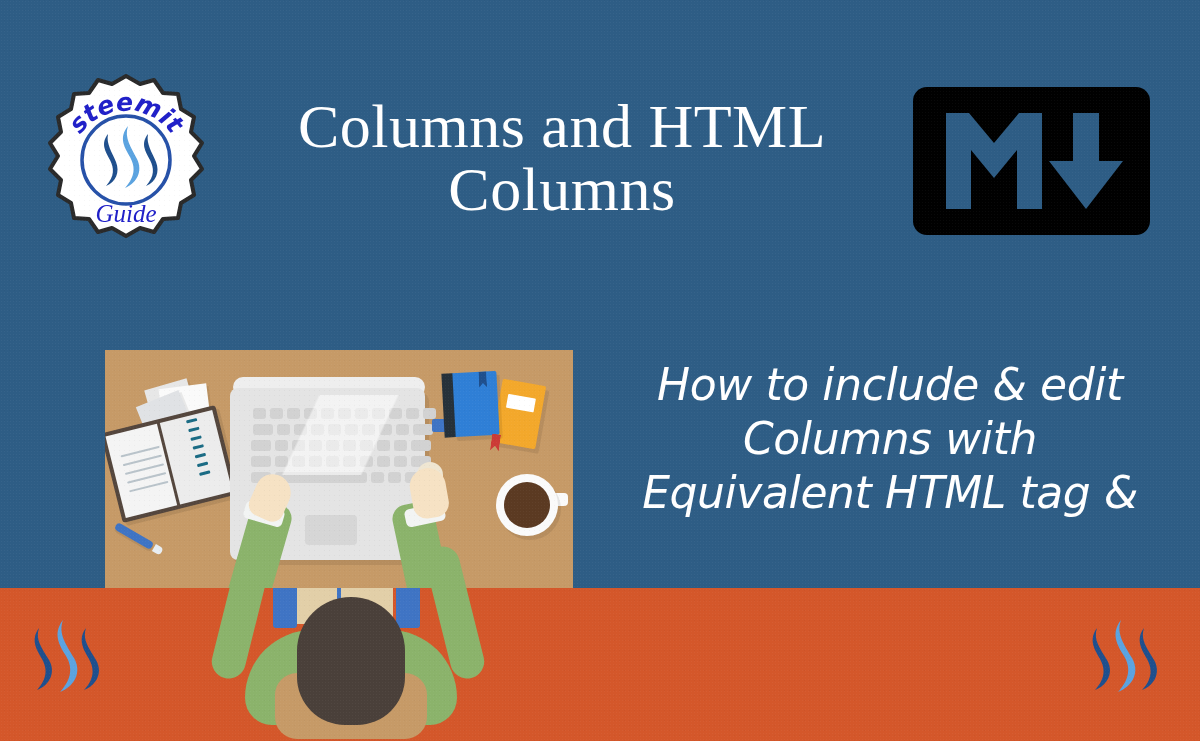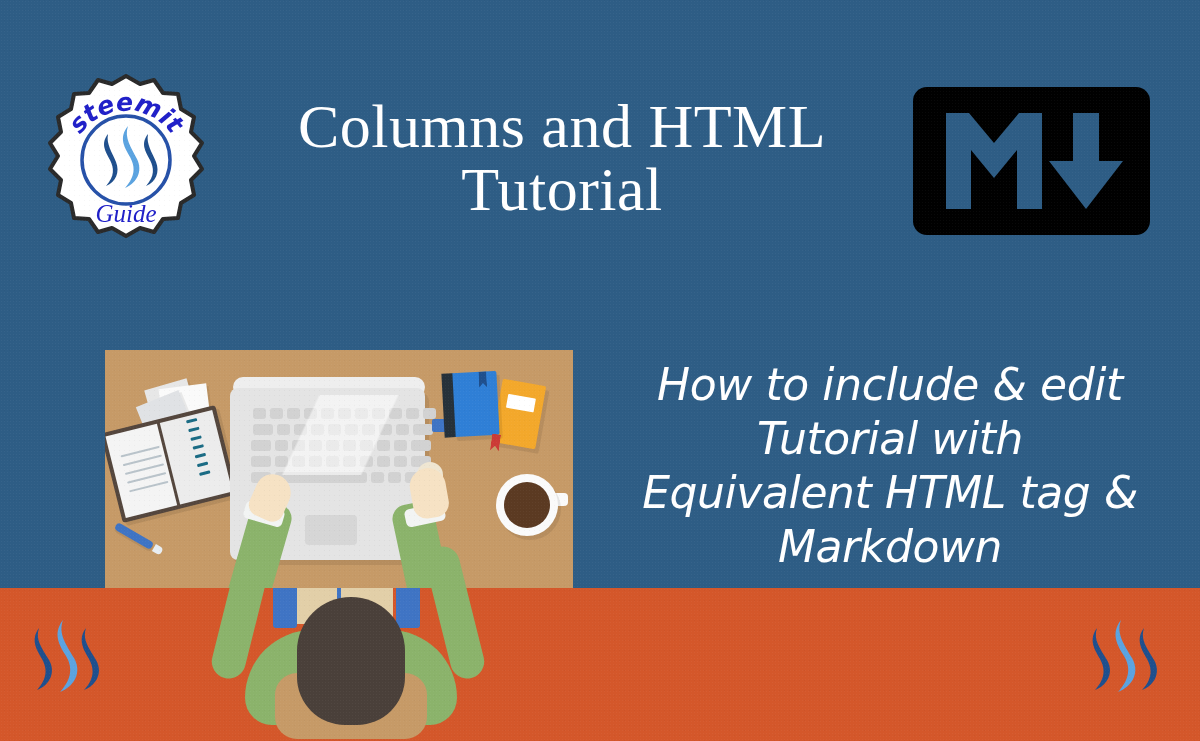--- a/index.html
+++ b/index.html
@@ -404,43 +404,42 @@
       <path id="arcTop" d="M38 74 A56 56 0 0 1 142 74" fill="none"></path>
       <text font-family="DejaVu Sans, sans-serif" font-size="25" font-weight="bold" font-style="italic" fill="#2020c8">
         <textPath href="#arcTop" startOffset="50%" text-anchor="middle">steemit</textPath>
       </text>
       <text x="90" y="150" text-anchor="middle" font-family="Liberation Serif, serif" font-style="italic" font-size="25" fill="#2020c8">Guide</text>
     </svg>
   </div>
 
   <div class="main-title">
     <span>Columns and HTML</span><br>
-    <span>Tutorial</span>
+    <span>Columns</span>
   </div>
 
   <div class="md-mark">
     <svg viewBox="0 0 237 148" width="237" height="148" aria-hidden="true">
       <defs>
         <mask id="mdmask">
           <rect x="0" y="0" width="237" height="148" fill="#ffffff"></rect>
           <g fill="#000000">
             <path d="M33 26 h23 l25 30 l25 -30 h23 v96 h-25 V63 l-23 28 l-23 -28 v59 H33 Z"></path>
             <path d="M160 26 h26 v48 h24 l-37 48 l-37 -48 h24 Z"></path>
           </g>
         </mask>
       </defs>
       <rect x="0" y="0" width="237" height="148" rx="14" ry="14" fill="#000000" mask="url(#mdmask)"></rect>
     </svg>
   </div>
 
   <div class="subtitle">
     <span class="ln">How to include &amp; edit</span>
-    <span class="ln">Tutorial with</span>
+    <span class="ln">Columns with</span>
     <span class="ln">Equivalent HTML tag &amp;</span>
-    <span class="ln">Markdown</span>
   </div>
 
   <div class="illus">
     <div class="illus-clip">
 
       <div class="paper p1"></div>
       <div class="paper p2"></div>
       <div class="paper p3"></div>
       <div class="bookmark-red"></div>
 

